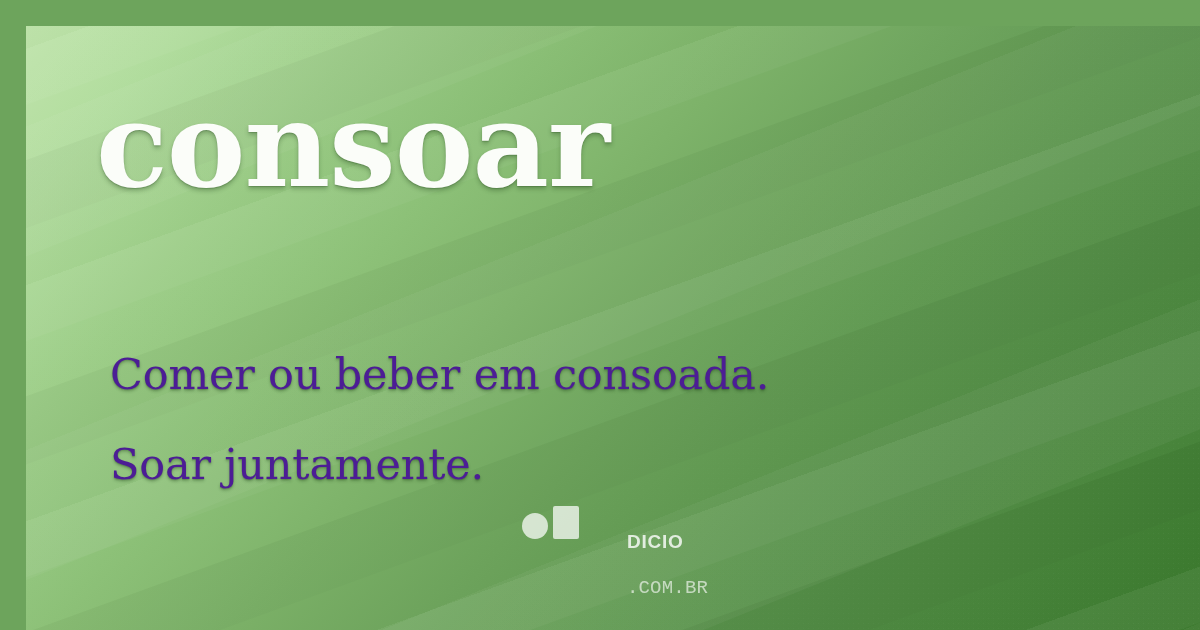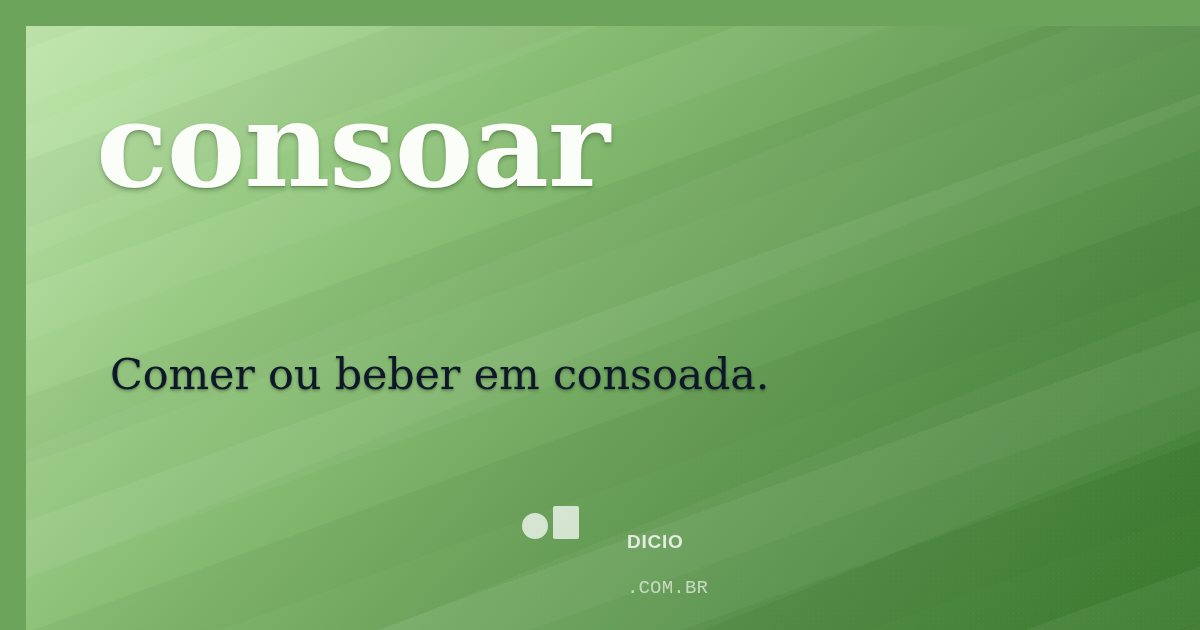--- a/index.html
+++ b/index.html
@@ -115,21 +115,21 @@
     left:45px;
     top:277px;
     width:1100px;
   }
 
   .definition-line {
     font-family:"DejaVu Serif", serif;
     font-weight:400;
     font-size:43px;
     line-height:64px;
-    color:#0f172a;
+    color:#4c1d95;
     text-shadow:0 2px 3px rgba(25,60,20,0.32),
                 0 1px 1px rgba(25,60,20,0.20);
     white-space:nowrap;
     letter-spacing:-0.2px;
   }
 
   
   .site-logo {
     position:absolute;
     left:0;
@@ -199,20 +199,21 @@
   <div class="bg-stripes"></div>
   <div class="bg-sweep"></div>
   <div class="bg-dots"></div>
 
   <div class="content">
 
     <h1 class="word-title">consoar</h1>
 
     <div class="definitions">
       <div class="definition-line">Comer ou beber em consoada.</div>
+      <div class="definition-line">Soar juntamente.</div>
     </div>
 
     <div class="site-logo">
       <div class="logo-mark">
         <span class="logo-dot"></span>
         <span class="logo-bar"></span>
       </div>
       <div class="logo-text">
         <span class="logo-name">DICIO</span>
         <span class="logo-tld">.COM.BR</span>

